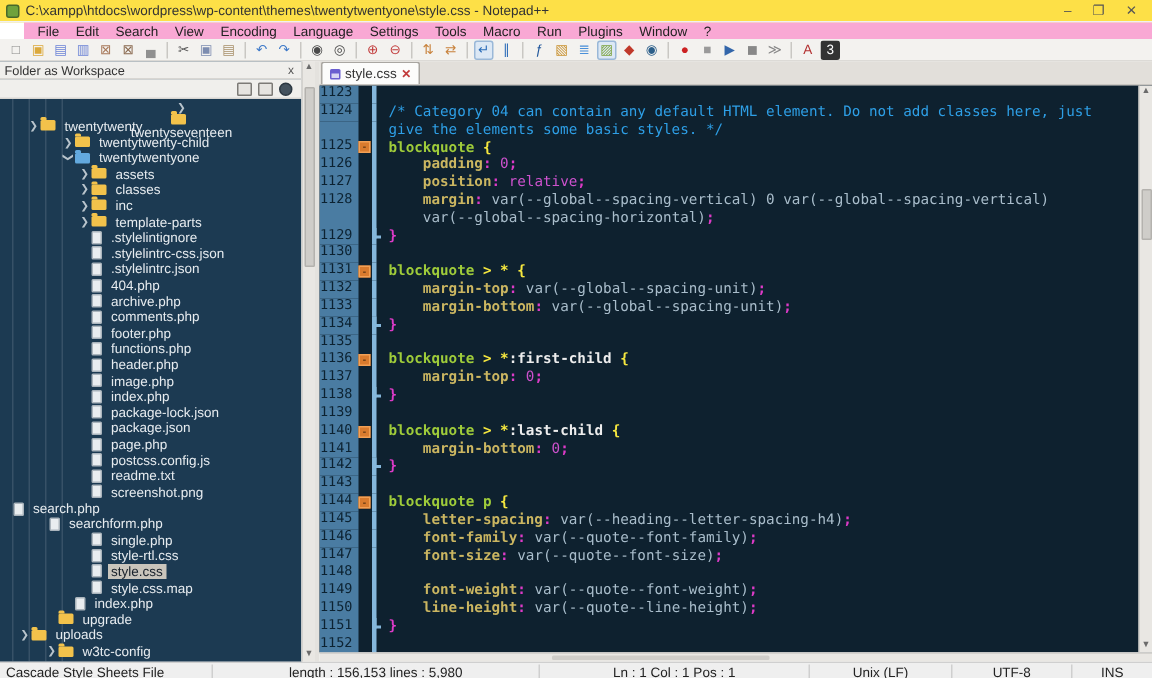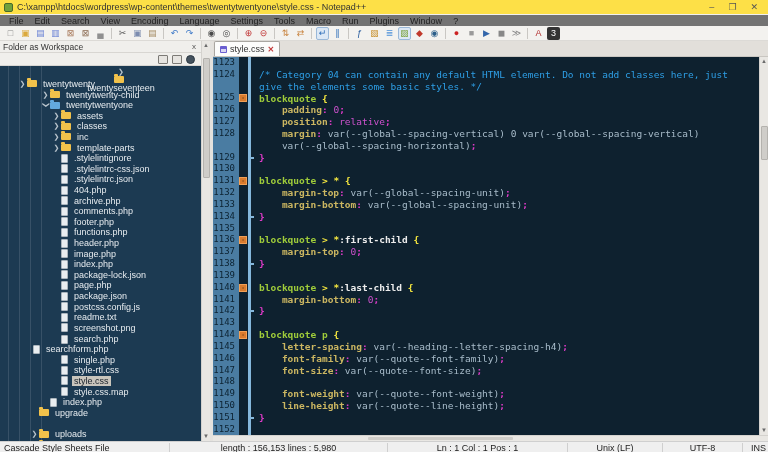--- a/index.html
+++ b/index.html
@@ -7,21 +7,21 @@
   body { font-family:"Liberation Sans", sans-serif; background:#fff; position:relative; font-size:9px; color:#222; }
 
   
   .titlebar { height:15px; background:#fde047; display:flex; align-items:center; padding:0 4px; border-bottom:1px solid #f0f0f0; }
   .app-icon { width:9px; height:9px; background:#6fa23c; border:1px solid #47682a; border-radius:2px; margin-right:4px; flex:none; }
   .title-text { flex:1; font-size:9px; color:#333; white-space:nowrap; overflow:hidden; }
   .win-controls { display:flex; gap:14px; padding-right:6px; color:#555; font-size:9px; }
   .win-controls span { cursor:default; }
 
   
-  .menubar { height:11px; background:#737373; display:flex; align-items:center; padding-left:4px; gap:1px; }
+  .menubar { height:11px; background:#f9a8d4; display:flex; align-items:center; padding-left:4px; gap:1px;margin-left:16px; }
   .menu-item { padding:0 5px; font-size:9px; color:#222; }
 
   
   .toolbar { height:15px; background:#f3f2ef; border-bottom:1px solid #dcdad6; display:flex; align-items:center; padding-left:3px; }
   .tb-btn { width:13px; height:13px; display:flex; align-items:center; justify-content:center; font-size:9px; line-height:1; margin:0 1px; border:1px solid transparent; border-radius:2px; }
   .tb-btn.pressed { background:#dce8f5; border-color:#9ab8d8; }
   .tb-sep { width:1px; height:11px; background:#c9c7c3; margin:0 3px; }
 
   
   .main { display:flex; height:400px; }
@@ -78,21 +78,21 @@
   .v-scroll { position:absolute; right:0; top:0; bottom:0; width:9px; background:#e9e7e3; border-left:1px solid #d4d2ce; display:flex; flex-direction:column; align-items:center; }
   .v-thumb { width:7px; height:34px; background:#cfcdc9; border:1px solid #b4b2ae; border-radius:1px; margin-top:60px; }
   .v-scroll .spacer { flex:1; }
   .h-scroll { height:6px; background:#e9e7e3; border-top:1px solid #d4d2ce; flex:none; position:relative; }
   .h-thumb { position:absolute; left:28%; width:26%; top:1px; bottom:1px; background:#cfcdc9; border-radius:1px; }
 
   
   .statusbar { height:13px; background:#efefef; border-top:1px solid #cfcfcf; display:flex; align-items:center; font-size:9px; color:#222; }
   .sb-seg { padding:0 8px; border-left:1px solid #cfcfcf; white-space:nowrap; text-align:center; }
   .sb-doctype { flex:1; border-left:none; text-align:left; padding-left:4px; }
-  .sb-len { width:218px; } .sb-pos { width:180px; } .sb-eol { width:95px; } .sb-enc { width:80px; } .sb-ins { width:26px; }
+  .sb-len { width:218px; } .sb-pos { width:180px; } .sb-eol { width:95px; } .sb-enc { width:80px; } .sb-ins { width:54px; }
 </style>
 </head>
 <body>
 
 <div class="titlebar">
   <span class="app-icon"></span>
   <span class="title-text">C:\xampp\htdocs\wordpress\wp-content\themes\twentytwentyone\style.css - Notepad++</span>
   <span class="win-controls" id="win-controls">
       <span>–</span>
       <span>❐</span>
@@ -273,43 +273,43 @@
           <span class="tree-label">index.php</span>
         </div>
         <div class="tree-row" style="padding-left: 52px;">
           <span class="chev"></span>
           <span class="ico ico-file"></span>
           <span class="tree-label">package-lock.json</span>
         </div>
         <div class="tree-row" style="padding-left: 52px;">
           <span class="chev"></span>
           <span class="ico ico-file"></span>
+          <span class="tree-label">package.json</span>
+        </div>
+        <div class="tree-row" style="padding-left: 52px;">
+          <span class="chev"></span>
+          <span class="ico ico-file"></span>
           <span class="tree-label">page.php</span>
         </div>
         <div class="tree-row" style="padding-left: 52px;">
           <span class="chev"></span>
           <span class="ico ico-file"></span>
-          <span class="tree-label">package.json</span>
-        </div>
-        <div class="tree-row" style="padding-left: 52px;">
-          <span class="chev"></span>
-          <span class="ico ico-file"></span>
           <span class="tree-label">postcss.config.js</span>
         </div>
         <div class="tree-row" style="padding-left: 52px;">
           <span class="chev"></span>
           <span class="ico ico-file"></span>
           <span class="tree-label">readme.txt</span>
         </div>
         <div class="tree-row" style="padding-left: 52px;">
           <span class="chev"></span>
           <span class="ico ico-file"></span>
           <span class="tree-label">screenshot.png</span>
         </div>
-        <div class="tree-row" style="padding-left: 52px; align-items: flex-end;">
+        <div class="tree-row" style=" align-items: flex-end;">
           <span class="chev"></span>
           <span class="ico ico-file"></span>
           <span class="tree-label">search.php</span>
         </div>
         <div class="tree-row" style="padding-left: 24px;">
           <span class="chev"></span>
           <span class="ico ico-file"></span>
           <span class="tree-label">searchform.php</span>
         </div>
         <div class="tree-row" style="padding-left: 52px;">
@@ -335,21 +335,21 @@
         <div class="tree-row" style="padding-left: 41px;">
           <span class="chev"></span>
           <span class="ico ico-file"></span>
           <span class="tree-label">index.php</span>
         </div>
         <div class="tree-row" style="padding-left: 30px;">
           <span class="chev"></span>
           <span class="ico ico-folder"></span>
           <span class="tree-label">upgrade</span>
         </div>
-        <div class="tree-row" style="padding-left: 30px; margin-top: 11px;">
+        <div class="tree-row" style="padding-left: 12px;">
           <span class="chev">❯</span>
           <span class="ico ico-folder"></span>
           <span class="tree-label">uploads</span>
         </div>
         <div class="tree-row" style="padding-left: 30px;">
           <span class="chev">❯</span>
           <span class="ico ico-folder"></span>
           <span class="tree-label">w3tc-config</span>
         </div>
       </div>

